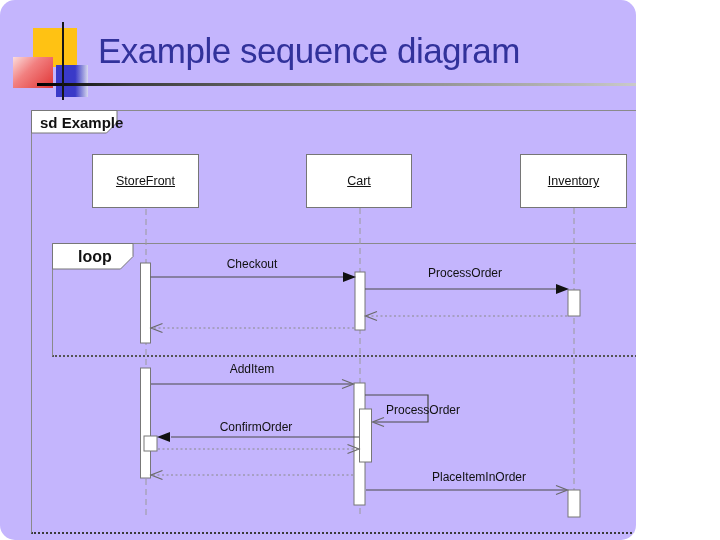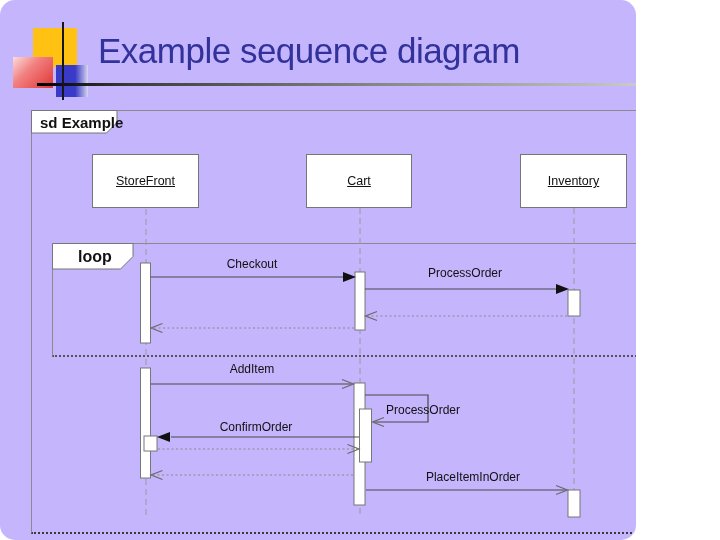--- a/index.html
+++ b/index.html
@@ -43,21 +43,21 @@
     font-size:15px;font-weight:bold;color:#111;}
   .loop-label{position:absolute;left:78px;top:248px;z-index:4;
     font-size:16px;font-weight:bold;color:#111;text-align:right;}
   .msg-label{position:absolute;z-index:4;font-size:12px;color:#111;
     width:110px;text-align:center;white-space:nowrap;}
   .lbl-additem{left:197px;top:257px;}
   .lbl-reserveitem{left:410px;top:266px;}
   .lbl-checkout{left:197px;top:362px;}
   .lbl-processorder{left:386px;top:403px;width:auto;text-align:center;}
   .lbl-confirmorder{left:201px;top:420px;text-align:center;}
-  .lbl-placeiteminorder{left:410px;top:470px;text-align:right;}
+  .lbl-placeiteminorder{left:424px;top:470px;}
   
   .life{stroke:#9a9a9a;stroke-width:1;stroke-dasharray:6 4;}
   .act{fill:#ffffff;stroke:#777777;stroke-width:1;}
   .pent{fill:#ffffff;stroke:#777777;stroke-width:1;}
   .msg{stroke:#4a4a4a;stroke-width:1.2;fill:none;}
   .ret{stroke:#8a8a8a;stroke-width:1;stroke-dasharray:2 2.5;fill:none;}
   .head-filled{fill:#111111;stroke:none;}
   .head-open{fill:none;stroke:#6a6a6a;stroke-width:1.2;}
 </style>
 </head>

